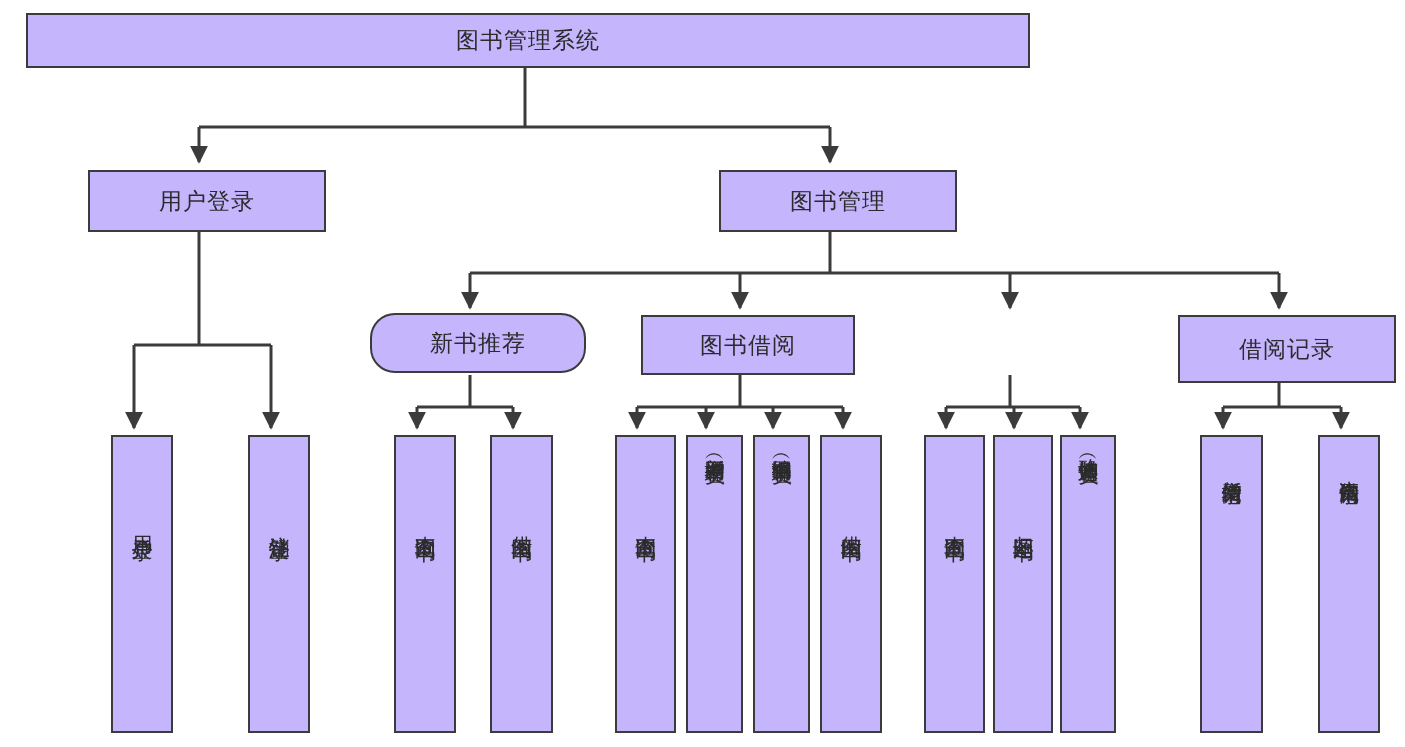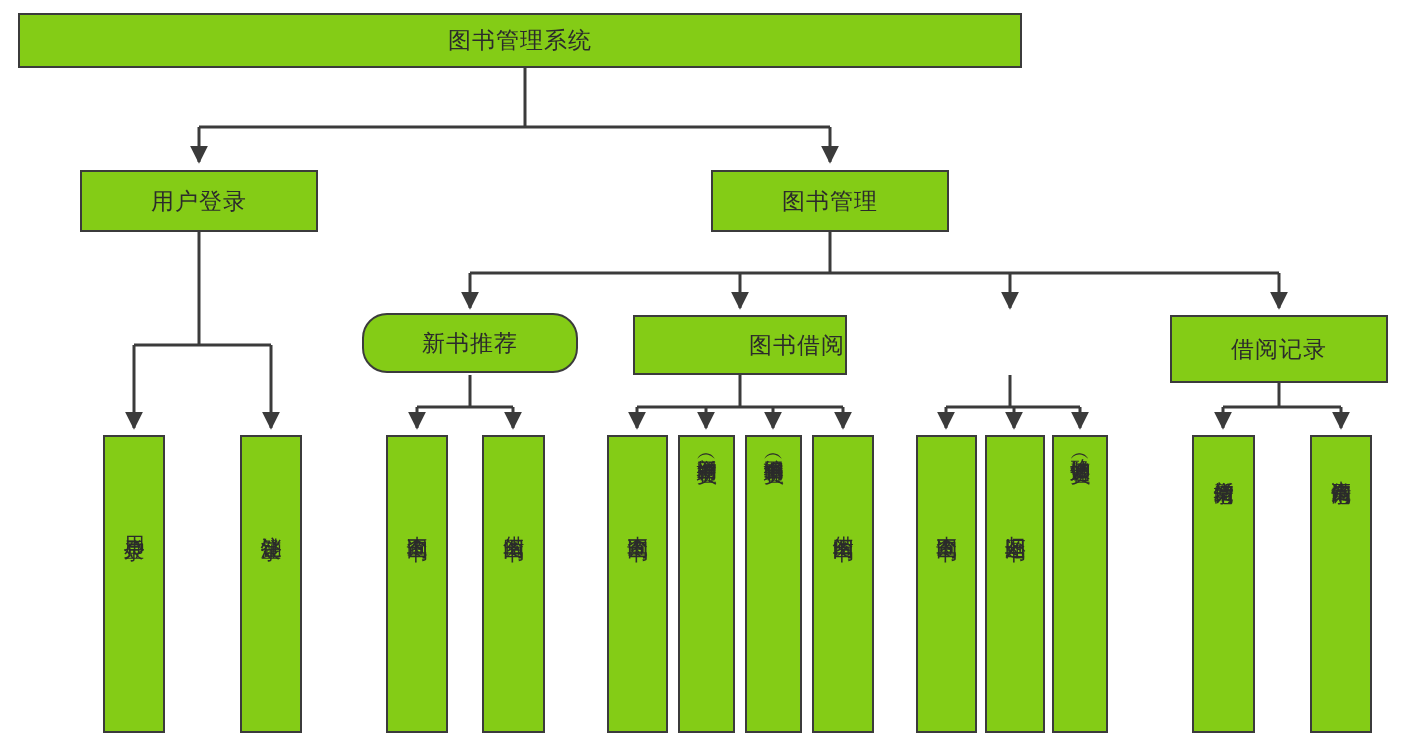--- a/index.html
+++ b/index.html
@@ -23,26 +23,27 @@
     left: 0;
     top: 0;
     width: 1405px;
     height: 747px;
     pointer-events: none;
   }
   .node {
     position: absolute;
     box-sizing: border-box;
     border: 2px solid #3b3b3b;
-    background: #84cc16;
+    background: #c4b5fd;
     display: flex;
     align-items: center;
     justify-content: center;
     color: #2b2b2b;
     z-index: 2;
+    margin-left: 8px;
   }
   .node.horiz {
     font-size: 23px;
     letter-spacing: 1px;
   }
   .node.vert {
     font-size: 21px;
     letter-spacing: 2px;
     align-items: flex-start;
     justify-content: center;
@@ -132,21 +133,21 @@
   <div class="node horiz" style="left:80px; top:170px; width:238px; height:62px;">
     <span>用户登录</span>
   </div>
   <div class="node horiz" style="left:711px; top:170px; width:238px; height:62px;">
     <span>图书管理</span>
   </div>
 
   <div class="node horiz" style="left:362px; top:313px; width:216px; height:60px;border-radius:25px;">
     <span>新书推荐</span>
   </div>
-  <div class="node horiz" style="left:633px; top:315px; width:214px; height:60px;justify-content:flex-end;">
+  <div class="node horiz" style="left:633px; top:315px; width:214px; height:60px;">
     <span>图书借阅</span>
   </div>
   <div class="node horiz" style="left:1170px; top:315px; width:218px; height:68px;">
     <span>借阅记录</span>
   </div>
 
   <div class="node vert" style="left:103px; top:435px; width:62px; height:298px; padding-top:82px;">
     <span class="vtext">用户登录</span>
   </div>
   <div class="node vert" style="left:240px; top:435px; width:62px; height:298px; padding-top:82px;">

